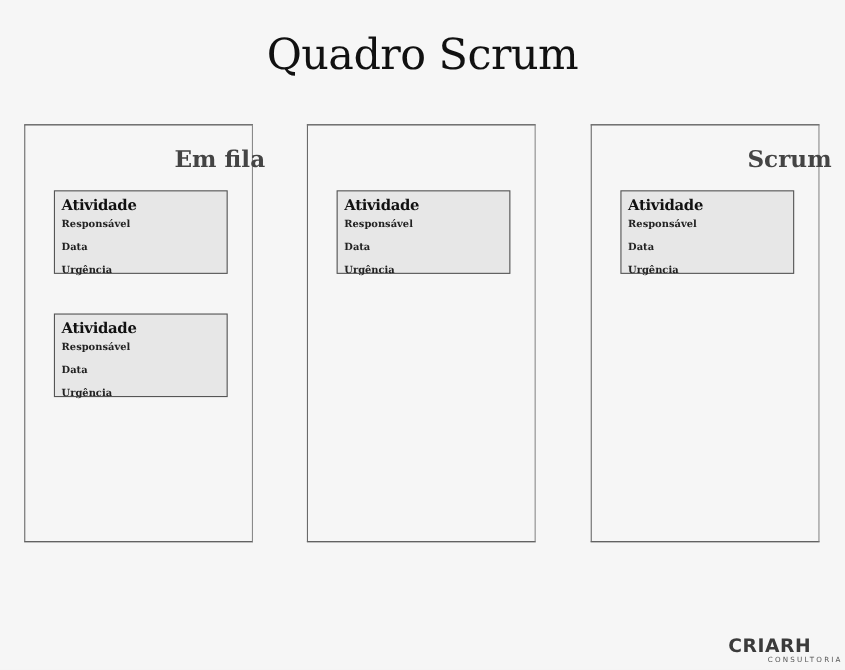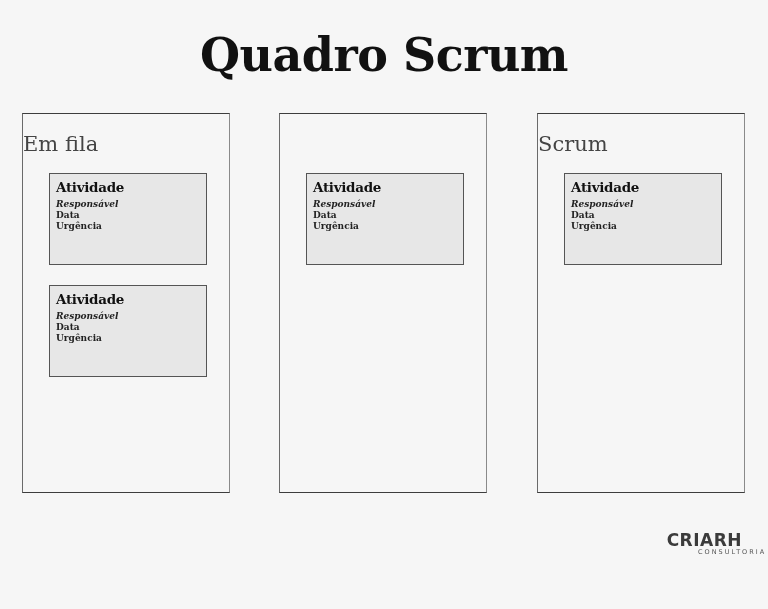--- a/index.html
+++ b/index.html
@@ -8,74 +8,75 @@
       background: #f6f6f6;
       position: relative;
       overflow: hidden;
       font-family: "DejaVu Serif", "Liberation Serif", serif;
       color: #111;
     }
     .title {
       position: absolute;
       top: 28px; left: 0; width: 768px;
       text-align: center;
-      font-size: 46px;
-      font-weight: bold;
+      font-size: 39px;
+      font-weight: normal;
       letter-spacing: -0.5px;
       color: #111;
     }
     .column {
       position: absolute;
       top: 113px;
       width: 208px; height: 380px;
       border: 1px solid #3d3d3d;
       border-right-color: #8a8a8a;
       border-left-color: #6a6a6a;
       box-sizing: border-box;
       background: #f6f6f6;
     }
     .col-1 { left: 22px; }
     .col-2 { left: 279px; }
     .col-3 { left: 537px; }
     .col-title {
       position: absolute;
-      top: 18px; left: 0; width: 100%;
-      text-align: left;
+      top: 18px; left: 12px; width: 100%;
+      text-align: right;
       font-size: 21px;
-      font-weight: normal;
+      font-weight: bold;
       color: #444;
     }
     .card {
       position: absolute;
       left: 26px;
-      width: 158px; height: 92px;
+      width: 158px; height: 76px;
       background: #e7e7e7;
       border: 1px solid #555;
       box-sizing: border-box;
       padding: 5px 6px;
     }
     .card-title {
       font-size: 13.5px;
       font-weight: bold;
       color: #111;
       line-height: 17px;
       letter-spacing: -0.3px;
     }
     .card-field {
       font-size: 9px;
       font-weight: bold;
       color: #222;
       line-height: 11px;
+      margin-top: 10px;
     }
-    .card-field.first { margin-top: 3px; font-style: italic; }
+    .card-field.first { margin-top: 3px; }
     .logo {
       position: absolute;
-      left: 662px; top: 532px;
+      left: 662px; top: 580px;
       width: 80px;
-      text-align: right;
+      text-align: left;
       color: #3b3b3b;
     }
     .logo-main {
       font-family: "DejaVu Sans", "Liberation Sans", sans-serif;
       font-size: 17px;
       font-weight: bold;
       letter-spacing: 0.5px;
       line-height: 16px;
     }
     .logo-sub {

